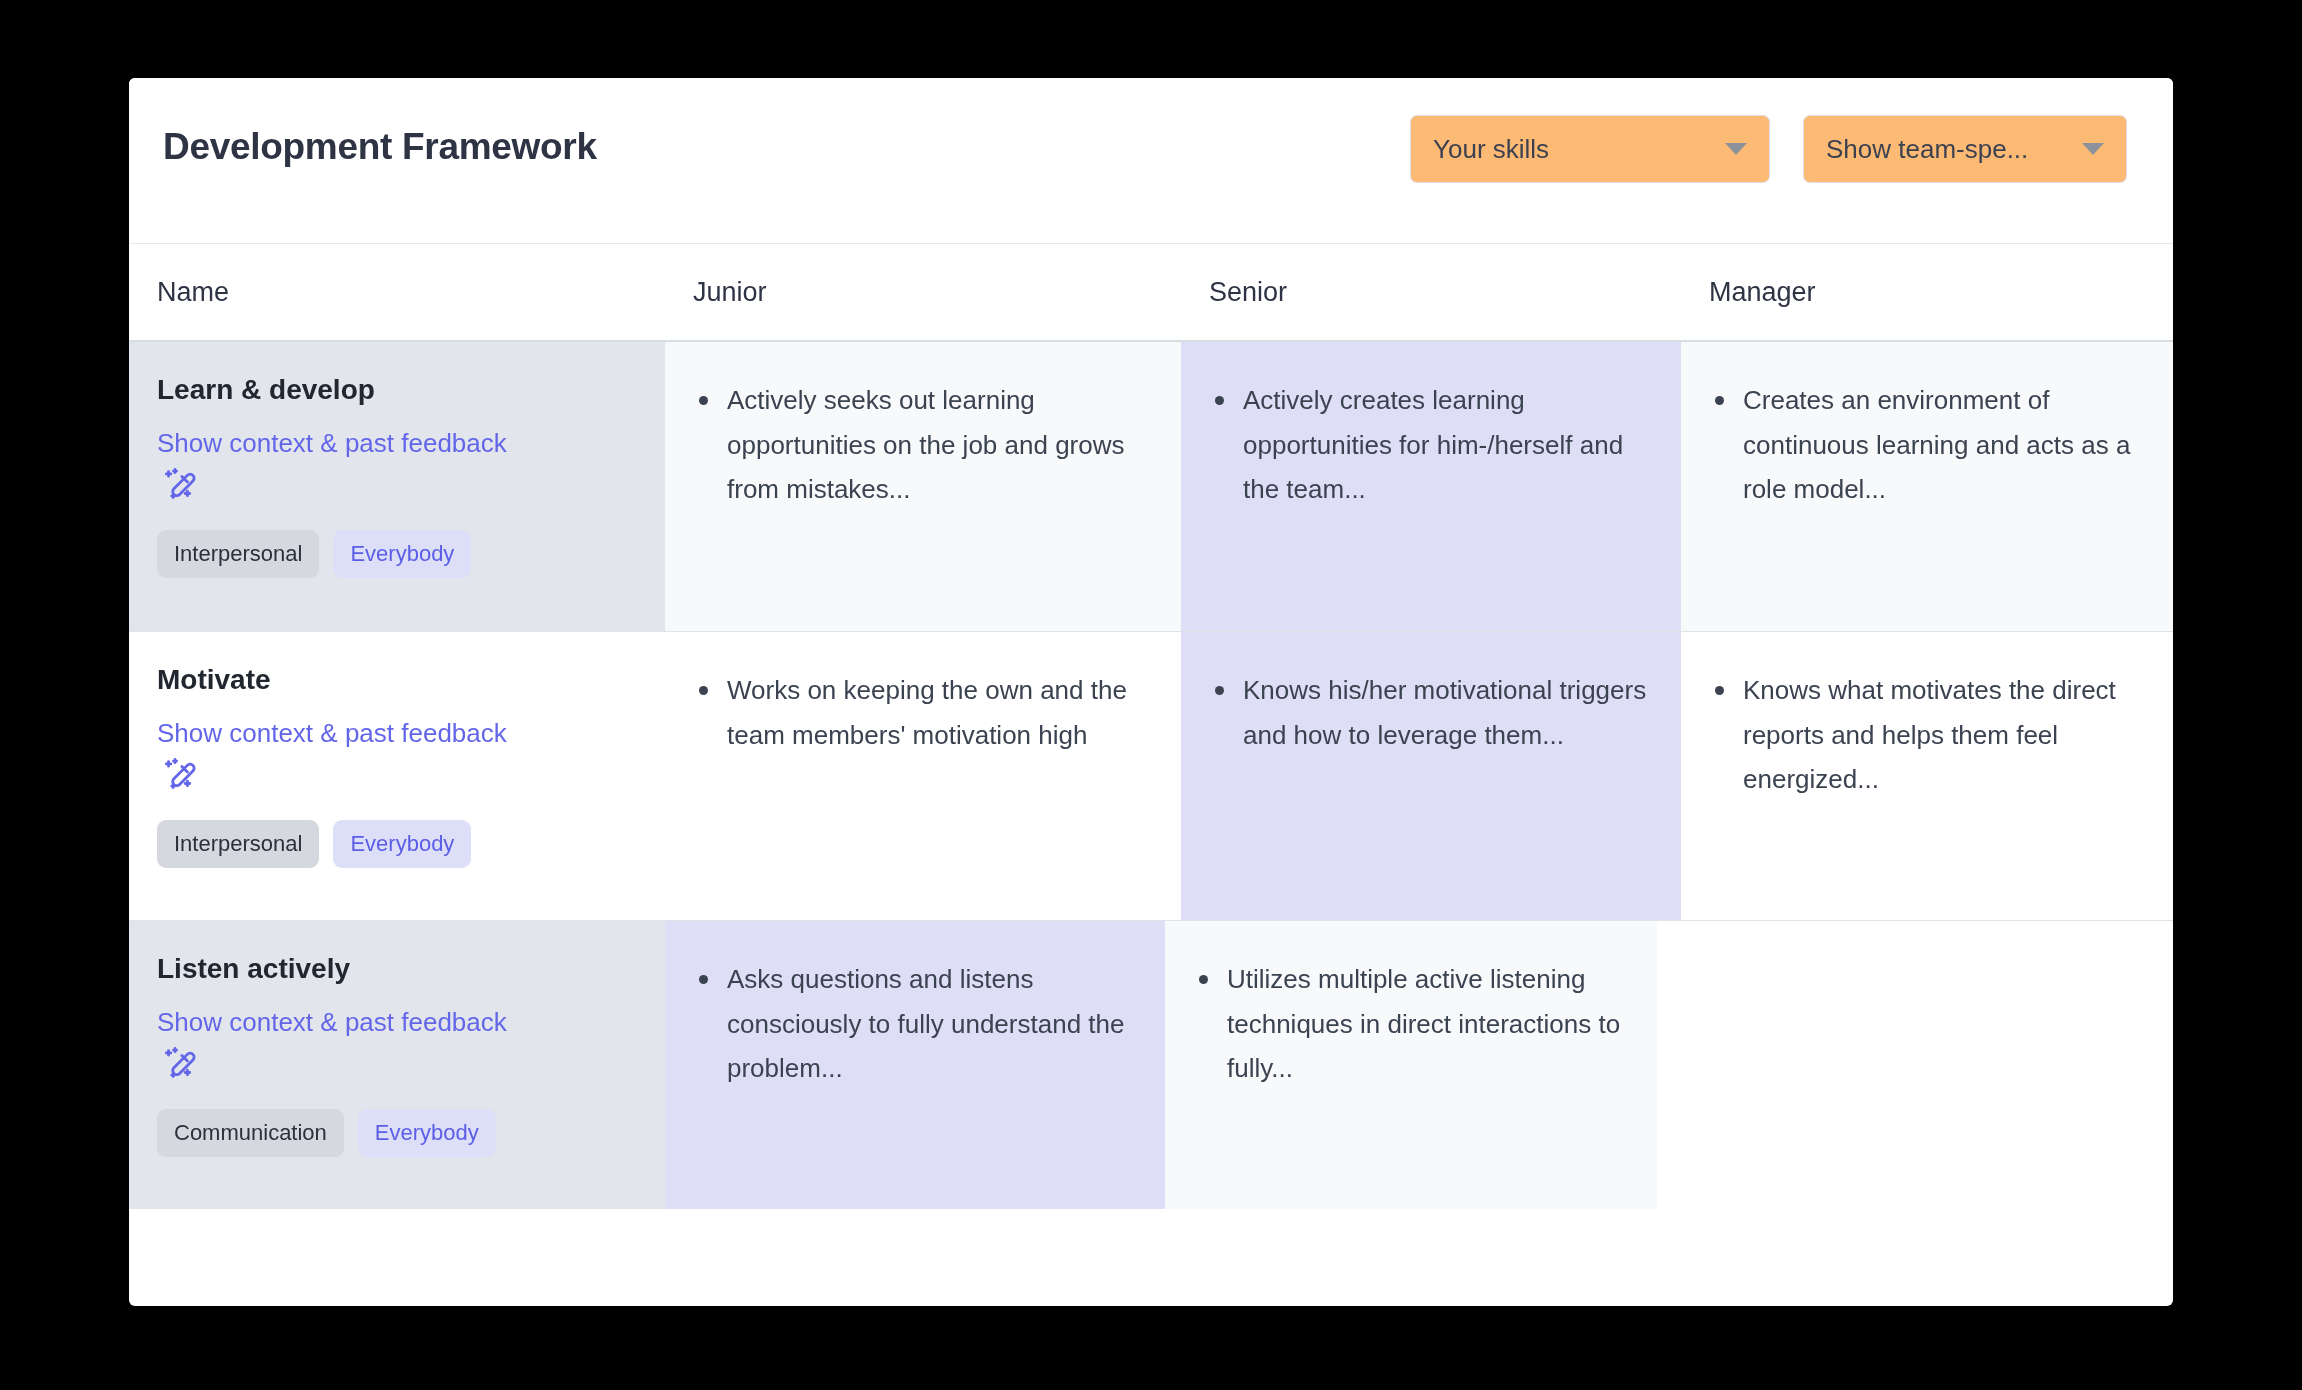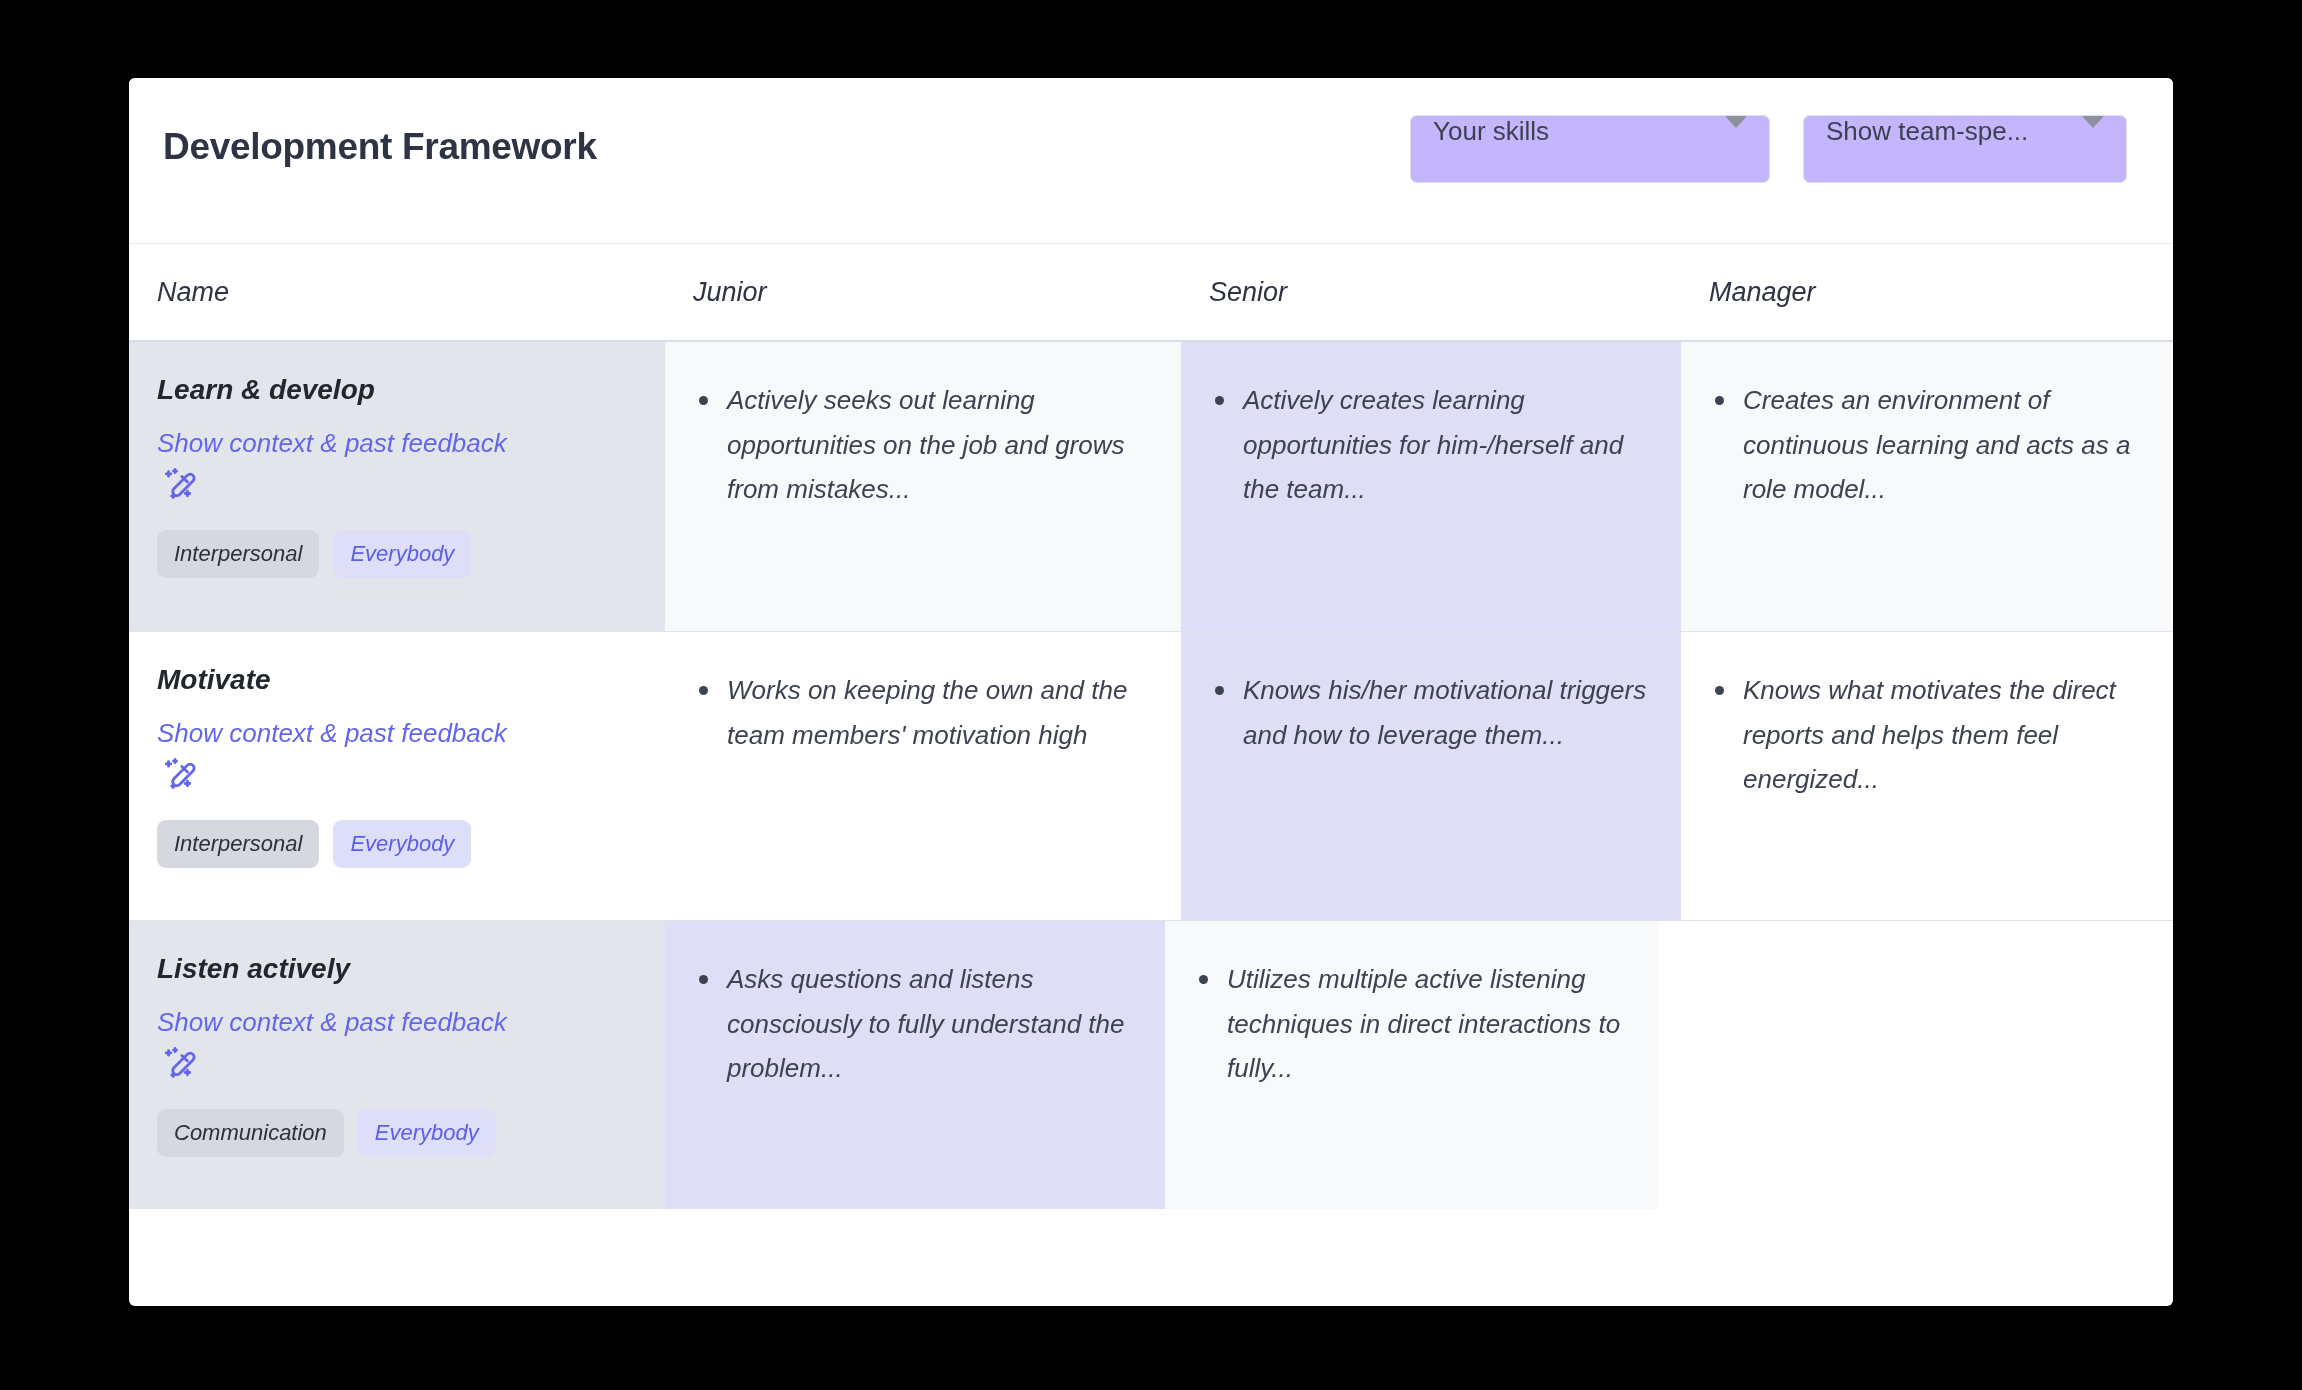--- a/index.html
+++ b/index.html
@@ -56,22 +56,23 @@
     top: 37px;
     display: flex;
     gap: 33px;
   }
 
   .select-box {
     position: relative;
     height: 68px;
     border: 1px solid #dcdfe5;
     border-radius: 7px;
-    background: #c4b5fd;
-    display: flex;
+    background: #fdba74;
+    display: flex;
+    align-items: center;
     padding: 0 22px;
     cursor: pointer;
   }
   .select-box.w1 { width: 360px; }
   .select-box.w2 { width: 324px; }
 
   .select-label {
     font-size: 26px;
     color: #3c4150;
     white-space: nowrap;
@@ -84,21 +85,20 @@
     margin-left: 14px;
     border-left: 11px solid transparent;
     border-right: 11px solid transparent;
     border-top: 12px solid #8d919b;
     flex: none;
   }
 
   
   .table {
     width: 100%;
-    font-style: italic;
   }
 
   .row {
     display: flex;
     width: 100%;
     align-items: stretch;
   }
 
   .head-row {
     height: 98px;

